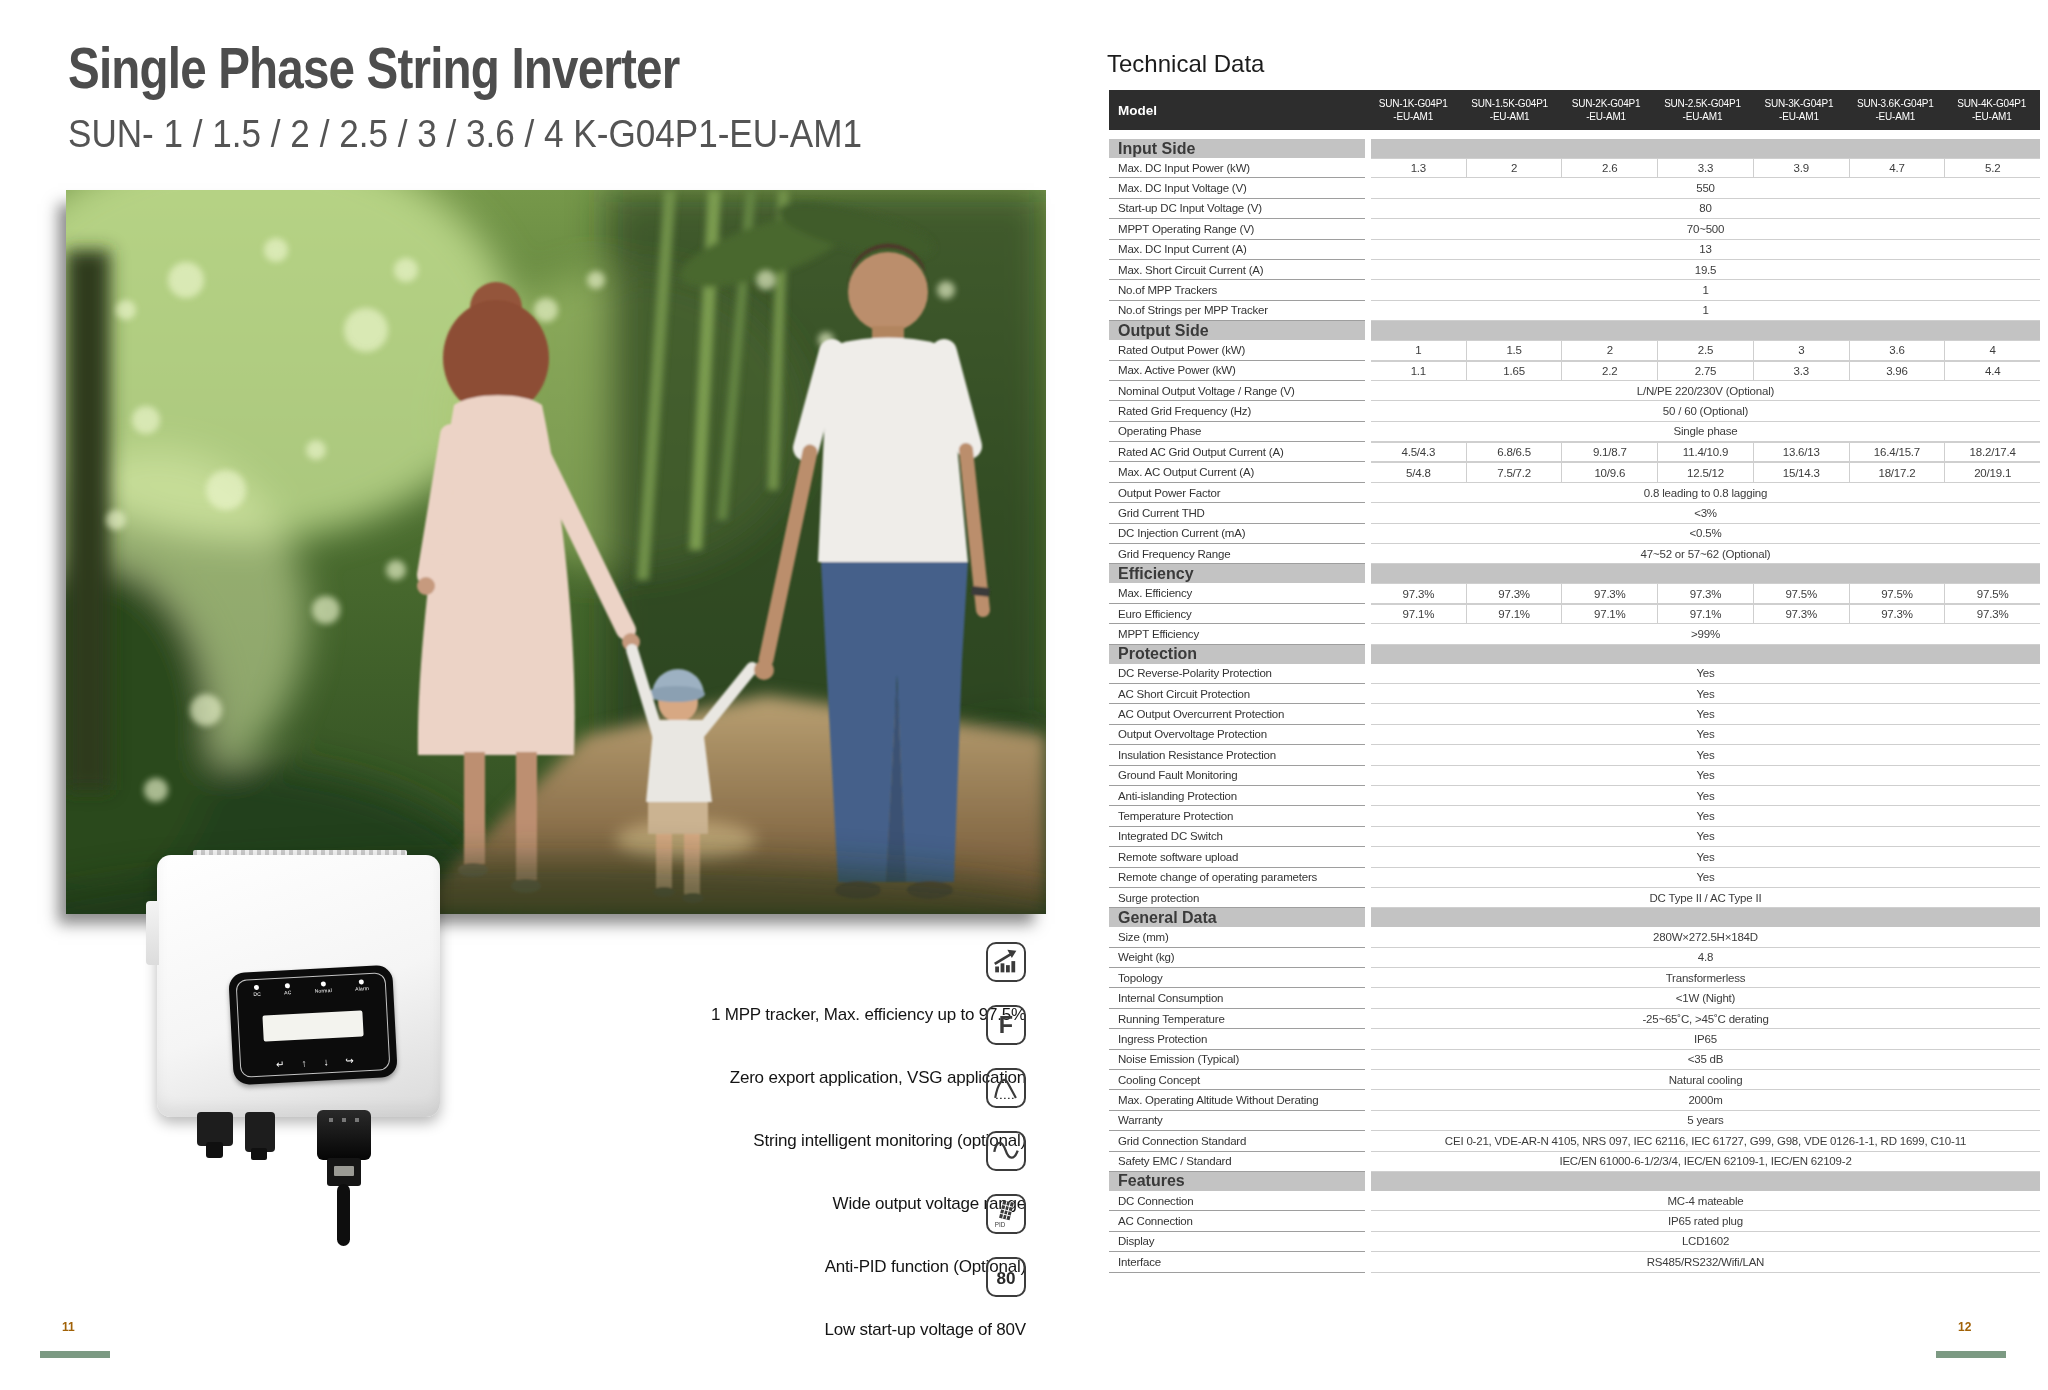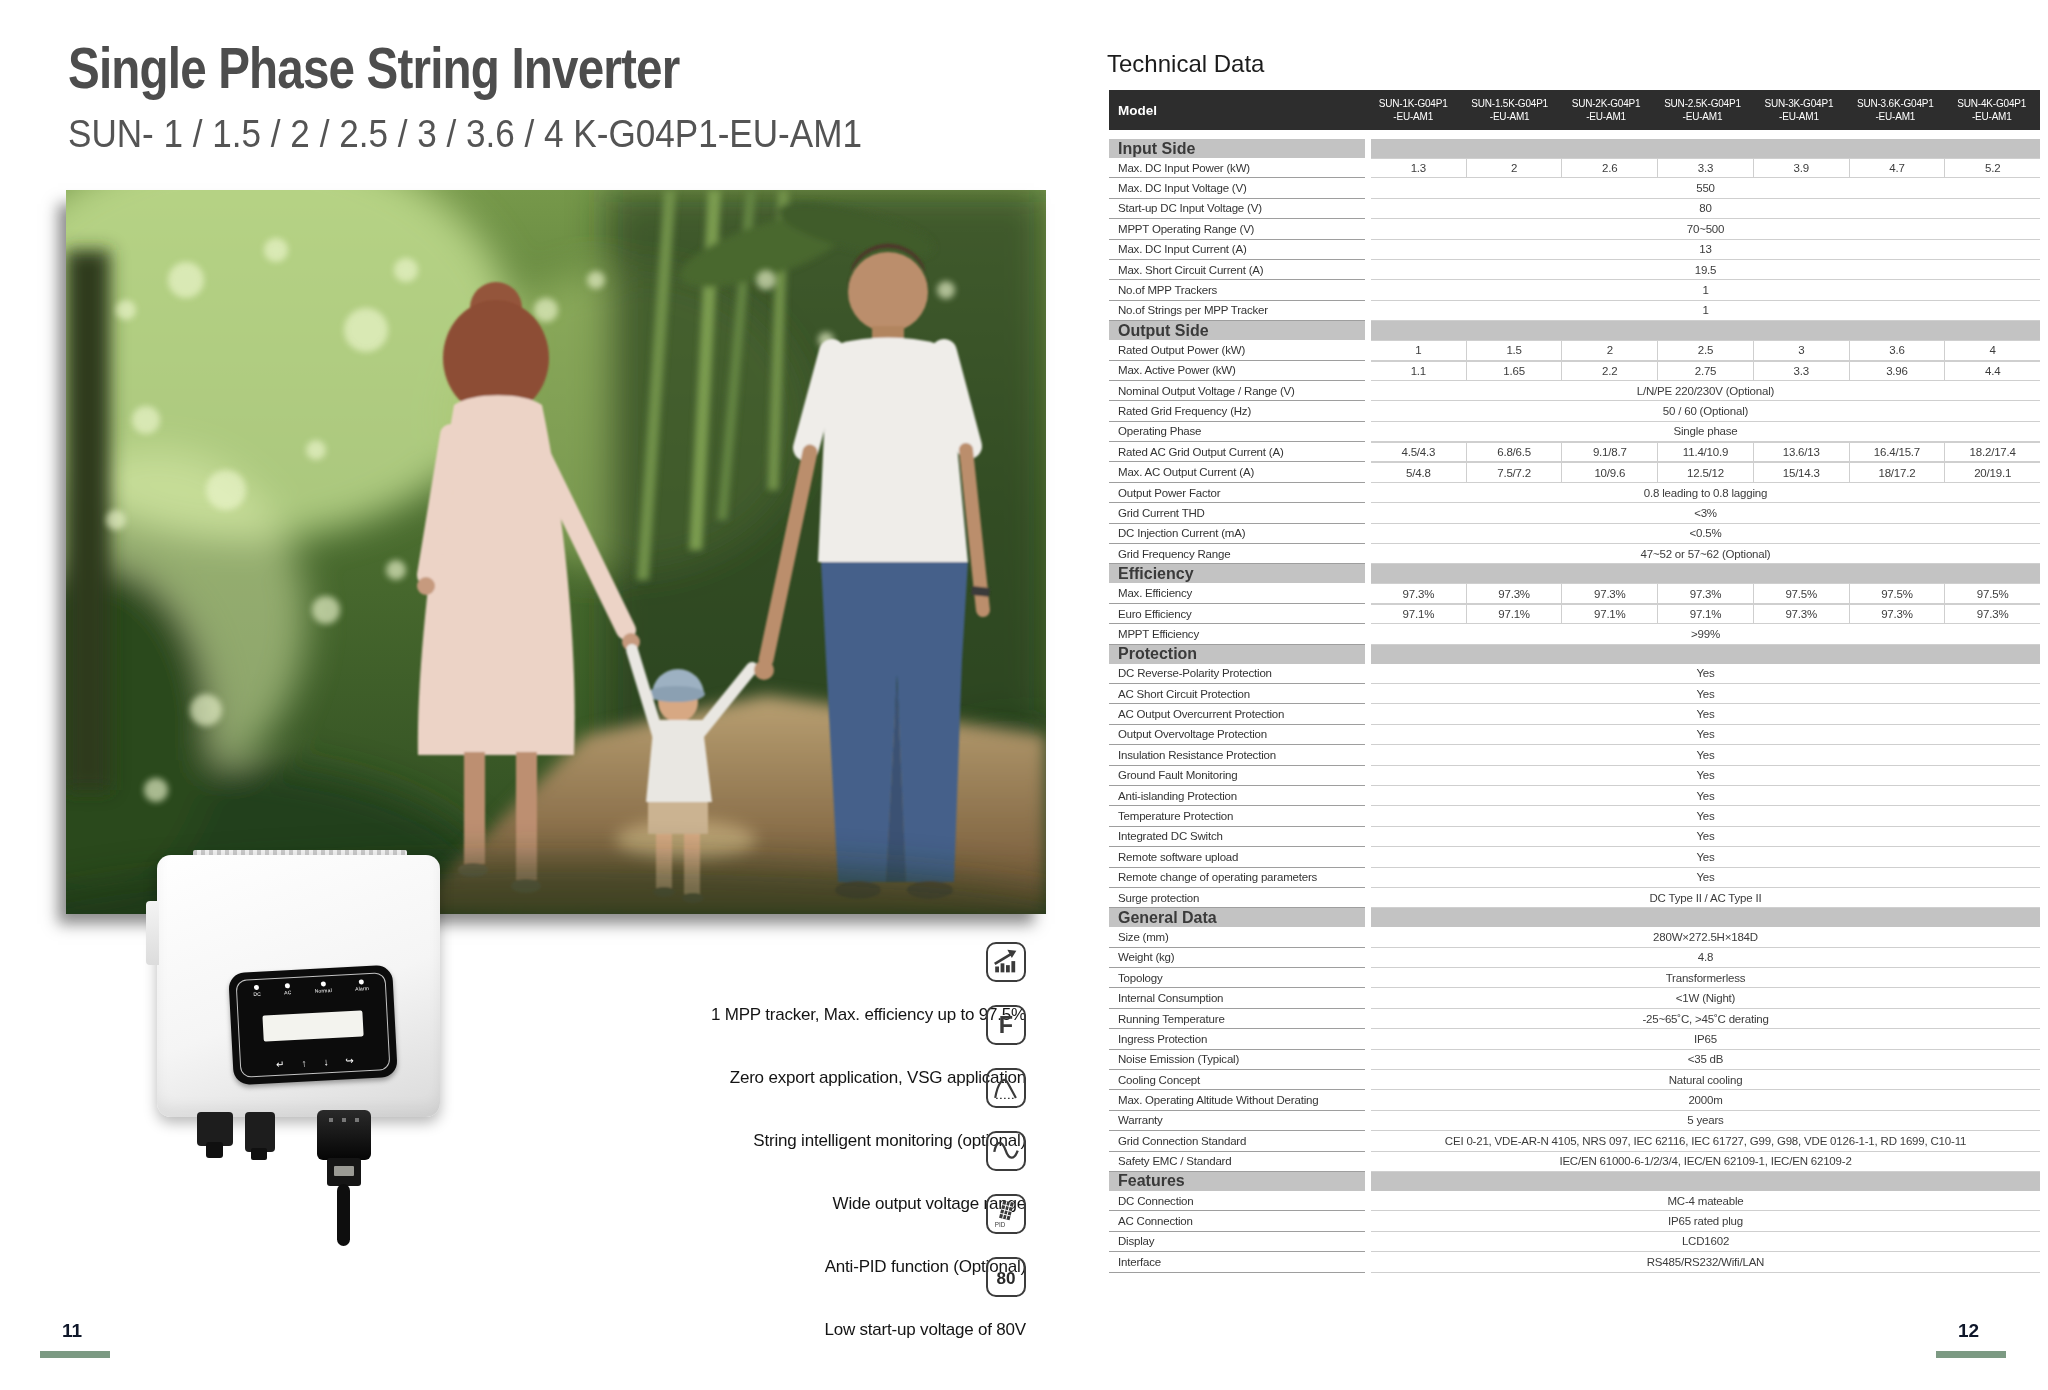--- a/index.html
+++ b/index.html
@@ -54,21 +54,21 @@
   .ac-plug{position:absolute;left:170px;top:303px;width:34px;height:28px;background:#151515;border-radius:3px;}
   .ac-plug::after{content:"";position:absolute;left:7px;top:8px;width:20px;height:10px;background:#9a9a94;border-radius:1px;}
   .ac-cable{position:absolute;left:180px;top:329px;width:13px;height:62px;background:#0e0e0e;border-radius:7px;}
   
   .features{position:absolute;left:556px;top:942px;width:470px;display:flex;flex-direction:column;gap:23px;z-index:2;}
   .feature{display:flex;align-items:flex-end;height:40px;gap:23px;flex-direction:column;}
   .f-icon{width:40px;height:40px;border:2.5px solid #3c3c3c;border-radius:10px;box-sizing:border-box;flex:0 0 auto;}
   .f-icon svg{display:block;width:100%;height:100%;}
   .f-label{font-size:17px;color:#141414;letter-spacing:-.2px;white-space:nowrap;}
   
-  .pnum{position:absolute;font-size:19px;font-weight:bold;color:#0f172a;}
+  .pnum{position:absolute;font-size:12px;font-weight:bold;color:#a16207;}
   .pnum.left{left:62px;top:1320px;}
   .pnum.right{left:1958px;top:1320px;}
   .greenbar{position:absolute;width:70px;height:7px;background:#7c9a83;}
   .greenbar.left{left:40px;top:1351px;}
   .greenbar.right{left:1936px;top:1351px;}
   
   .tech-heading{position:absolute;left:1107px;top:50px;font-size:24px;font-weight:normal;color:#1c1c1c;}
   .spec-table{position:absolute;left:1109px;top:90px;width:931px;z-index:2;}
   .t-header{display:flex;height:40px;background:#2d2d2d;color:#fff;margin-bottom:9px;}
   .th-label{width:256px;box-sizing:border-box;padding-left:9px;display:flex;align-items:center;

